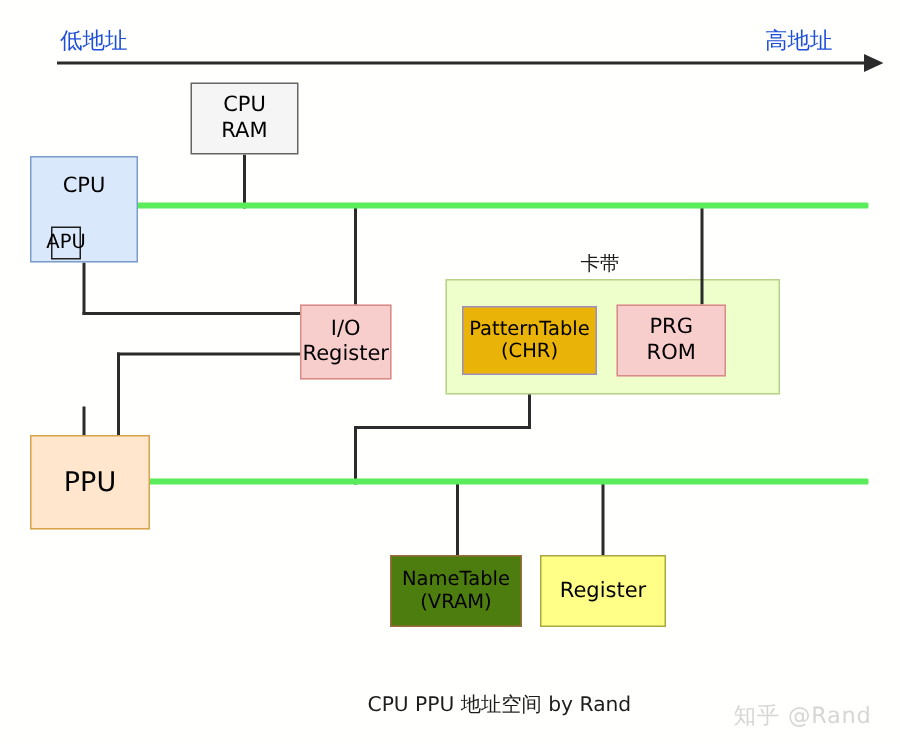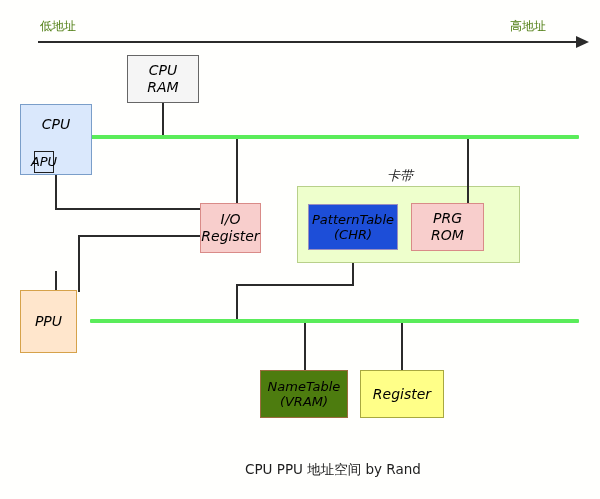--- a/index.html
+++ b/index.html
@@ -20,21 +20,20 @@
   .node {
     position: absolute;
     box-sizing: border-box;
     display: flex;
     align-items: center;
     justify-content: center;
     text-align: center;
     line-height: 1.18;
     font-family: "DejaVu Sans", sans-serif;
     white-space: pre-line;
-    font-style: italic;
   }
   .wire {
     position: absolute;
     background: #2b2b2b;
   }
   .bus {
     position: absolute;
     background: #5aec5a;
     height: 4px;
     border-radius: 1px;
@@ -47,22 +46,22 @@
   .axis-head {
     position: absolute;
     width: 0;
     height: 0;
     border-top: 6px solid transparent;
     border-bottom: 6px solid transparent;
     border-left: 13px solid #2b2b2b;
   }
   .axis-label {
     position: absolute;
-    font-size: 12px;
-    color: #4d7c0f;
+    font-size: 15px;
+    color: #1d4ed8;
     font-family: Liberation Serif, serif;
     white-space: nowrap;
   }
   .group-label {
     position: absolute;
     font-size: 13px;
     color: #1d1d1d;
     white-space: nowrap;
     text-align: center;
   }
@@ -83,21 +82,21 @@
 </head>
 <body>
 
 <div id="canvas">
 
   <div class="axis-label" style="left:40px; top:18px;">低地址</div>
   <div class="axis-label" style="left:510px; top:18px;">高地址</div>
   <div class="axis-line" style="left:38px; top:41px; width:542px;"></div>
   <div class="axis-head" style="left:576px; top:36px;"></div>
 
-  <div class="group-label" style="left:370px; top:167px; width:60px;font-style:italic;">卡带</div>
+  <div class="group-label" style="left:370px; top:167px; width:60px;">卡带</div>
   <div class="node" style="left:297px; top:186px; width:223px; height:77px;
        background:#eeffcc; border:1px solid #b8d08a;"></div>
 
   <div class="wire" style="left:162px; top:103px; width:2px; height:36px;"></div>
 
   <div class="wire" style="left:236px; top:137px; width:2px; height:68px;"></div>
 
   <div class="wire" style="left:467px; top:137px; width:2px; height:66px;"></div>
 
   <div class="wire" style="left:55px; top:175px; width:2px; height:35px;"></div>
@@ -127,32 +126,33 @@
        background:#dae8fc; border:1.5px solid #7a9ec9; font-size:14px;
        align-items:flex-start; padding-top:11px;">CPU</div>
   <div class="node" style="left:34px; top:151px; width:20px; height:22px;
        background:#dae8fc; border:1.5px solid #1f1f1f; font-size:13px;">APU</div>
 
   <div class="node" style="left:200px; top:203px; width:61px; height:50px;
        background:#f8cecc; border:1.5px solid #d98b88; font-size:14px;">I/O
 Register</div>
 
   <div class="node" style="left:308px; top:204px; width:90px; height:46px;
-       background:#1d4ed8; border:1.5px solid #9a8fc0; font-size:13px;">PatternTable
+       background:#eab308; border:1.5px solid #9a8fc0; font-size:13px;">PatternTable
 (CHR)</div>
 
   <div class="node" style="left:411px; top:203px; width:73px; height:48px;
        background:#f8cecc; border:1.5px solid #d98b88; font-size:14px;">PRG
 ROM</div>
 
-  <div class="node" style="left:20px; top:290px; width:57px; height:63px;
-       background:#ffe6cc; border:1.5px solid #d6a24a; font-size:14px;">PPU</div>
+  <div class="node" style="left:20px; top:290px; width:80px; height:63px;
+       background:#ffe6cc; border:1.5px solid #d6a24a; font-size:18px;">PPU</div>
 
   <div class="node" style="left:260px; top:370px; width:88px; height:48px;
        background:#4d7c0f; border:1.5px solid #9c6b3f; font-size:13px;">NameTable
 (VRAM)</div>
 
   <div class="node" style="left:360px; top:370px; width:84px; height:48px;
        background:#ffff88; border:1.5px solid #a8a840; font-size:14px;">Register</div>
 
   <div class="caption" style="left:245px; top:461px;">CPU PPU 地址空间 by Rand</div>
+  <div class="watermark" style="left:489px; top:468px;">知乎 @Rand</div>
 
 </div>
 
 </body></html>

